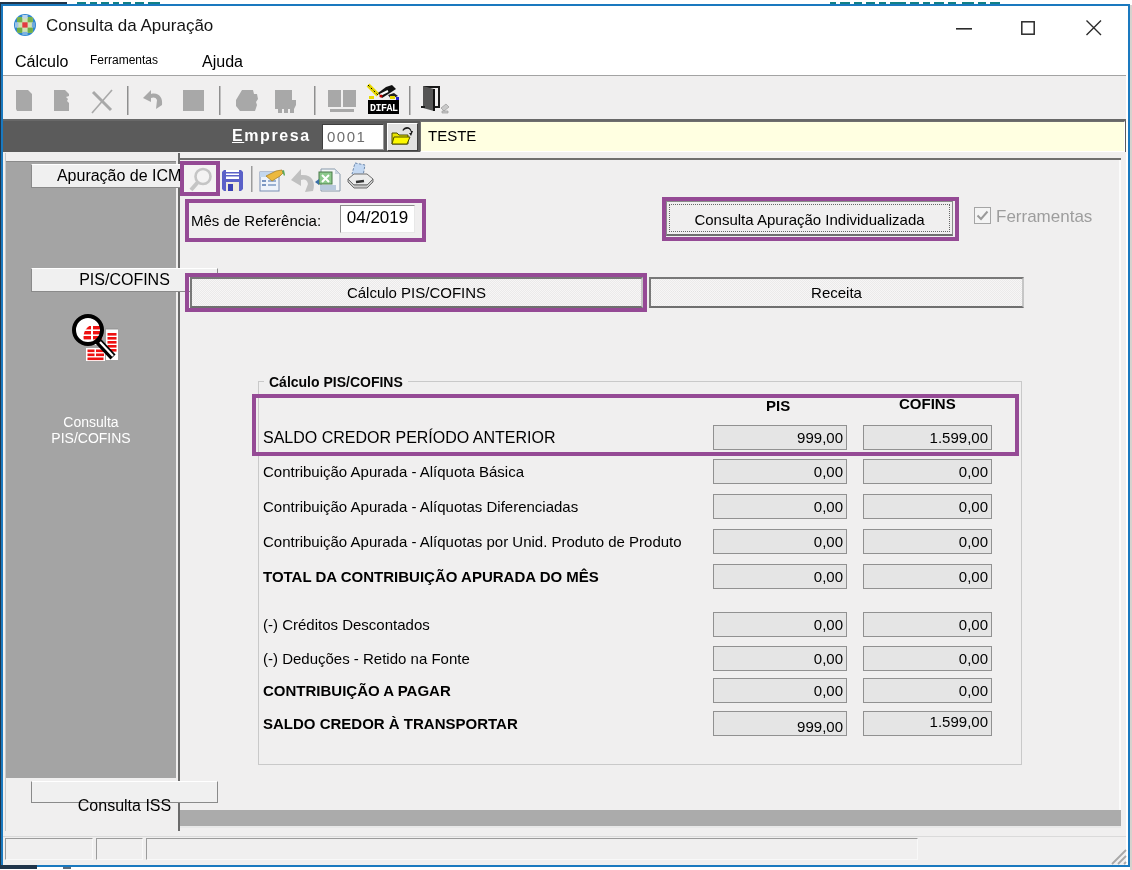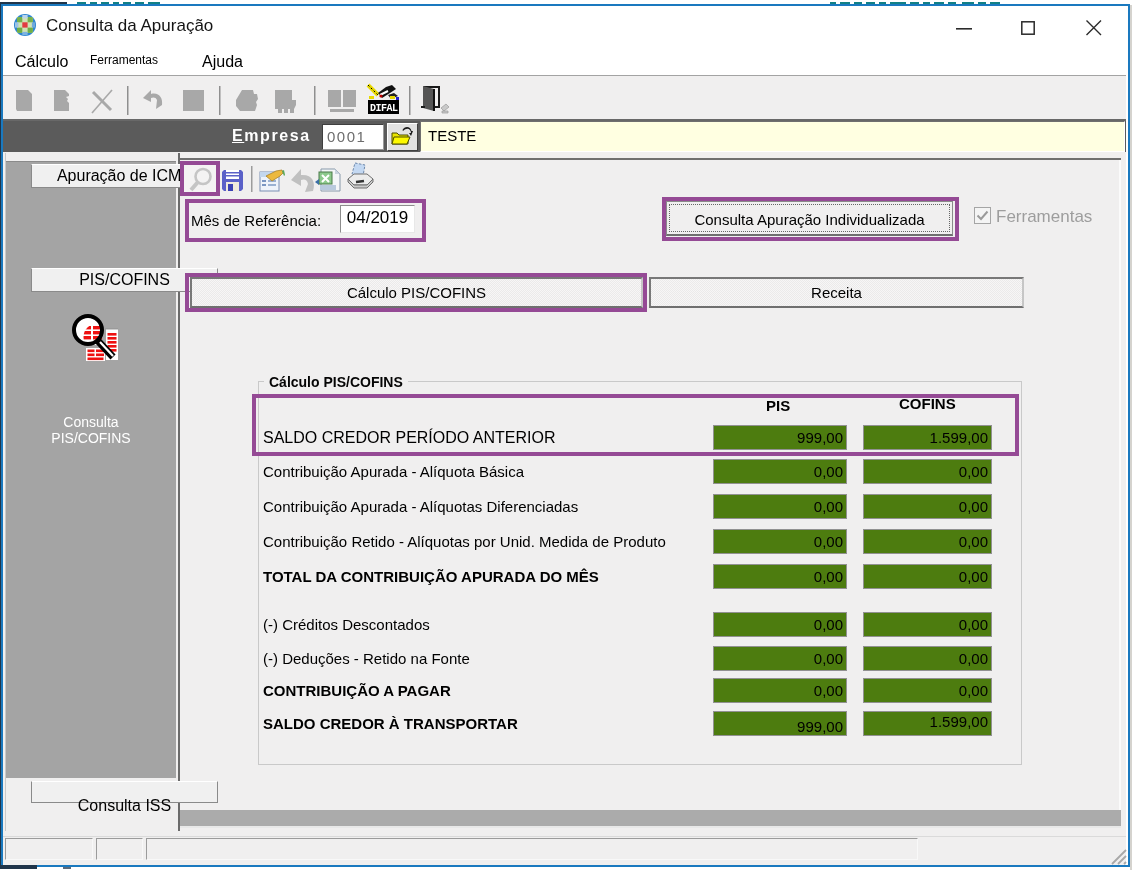--- a/index.html
+++ b/index.html
@@ -23,21 +23,21 @@
 #sidebar { position:absolute; left:5px; top:153px; width:175px; height:678px; background:#f0efef; border-right:2px solid #6b6b6b; border-left:1px solid #c9c9c9;}
 #sidegray { position:absolute; left:6px; top:161px; width:170px; height:617px; background:#a4a4a4; border-top:1px solid #8a8a8a;}
 .sbtn { position:absolute; left:7px; width:187px; height:24px; background:#f0f0f0; border:1px solid #8a8a8a; border-top:1px solid #fff; text-align:center; font-size:16px; color:#000; padding-top:2px;margin-left:24px; }
 #sicontext { position:absolute; left:6px; top:367px; width:170px; text-align:center; color:#fff; font-size:14px; line-height:16px;margin-top:47px; }
 
 
 #mainpanel { position:absolute; left:180px; top:158px; width:941px; height:652px; background:#f0efef; border-right:2px solid #fbfbfb; }
 #darkstrip { position:absolute; left:180px; top:810px; width:941px; height:18px; background:#ababab; border-bottom:2px solid #e8e8e8; }
 
 .purple { position:absolute; border:4px solid #954a95; }
-.cell { position:absolute; width:134px; height:25px; background:#4d7c0f; border:1px solid #919191; font-size:15px; text-align:right; padding:3px 3px 0 0; }
+.cell { position:absolute; width:134px; height:25px; background:#e5e5e5; border:1px solid #919191; font-size:15px; text-align:right; padding:3px 3px 0 0; }
 .rowlabel { position:absolute; left:263px; font-size:15px; color:#000; }
 .b { font-weight:bold; }
 .tabbtn { position:absolute; top:277px; height:31px; background:repeating-conic-gradient(#f7f6f6 0% 25%, #ebeaea 0% 50%) 0 0/2px 2px; border-top:2px solid #787878; border-left:2px solid #787878; border-right:2px solid #c6c6c6; border-bottom:2px solid #6f6f6f; font-size:15px; text-align:center; padding-top:5px; }
 </style>
 </head>
 <body>
 <div id="desk">
 
   <svg class="abs" style="left:0;top:0;" width="1132" height="5">
     <rect x="0" y="2" width="67" height="2" fill="#20354a"></rect>
@@ -320,21 +320,21 @@
   <div id="rows">
   <div class="rowlabel" style="top:429px;font-size:16px;">SALDO CREDOR PERÍODO ANTERIOR</div>
   <div class="cell" style="left:713px;top:425px;">999,00</div>
   <div class="cell" style="left:863px;top:425px;width:129px;">1.599,00</div>
   <div class="rowlabel" style="top:463px;">Contribuição Apurada - Alíquota Básica</div>
   <div class="cell" style="left:713px;top:459px;">0,00</div>
   <div class="cell" style="left:863px;top:459px;width:129px;">0,00</div>
   <div class="rowlabel" style="top:498px;">Contribuição Apurada - Alíquotas Diferenciadas</div>
   <div class="cell" style="left:713px;top:494px;">0,00</div>
   <div class="cell" style="left:863px;top:494px;width:129px;">0,00</div>
-  <div class="rowlabel" style="top:533px;">Contribuição Retido - Alíquotas por Unid. Medida de Produto</div>
+  <div class="rowlabel" style="top:533px;">Contribuição Apurada - Alíquotas por Unid. Produto de Produto</div>
   <div class="cell" style="left:713px;top:529px;">0,00</div>
   <div class="cell" style="left:863px;top:529px;width:129px;">0,00</div>
   <div class="rowlabel b" style="top:568px;">TOTAL DA CONTRIBUIÇÃO APURADA DO MÊS</div>
   <div class="cell" style="left:713px;top:564px;">0,00</div>
   <div class="cell" style="left:863px;top:564px;width:129px;">0,00</div>
   <div class="rowlabel" style="top:616px;">(-) Créditos Descontados</div>
   <div class="cell" style="left:713px;top:612px;">0,00</div>
   <div class="cell" style="left:863px;top:612px;width:129px;">0,00</div>
   <div class="rowlabel" style="top:650px;">(-) Deduções - Retido na Fonte</div>
   <div class="cell" style="left:713px;top:646px;">0,00</div>

